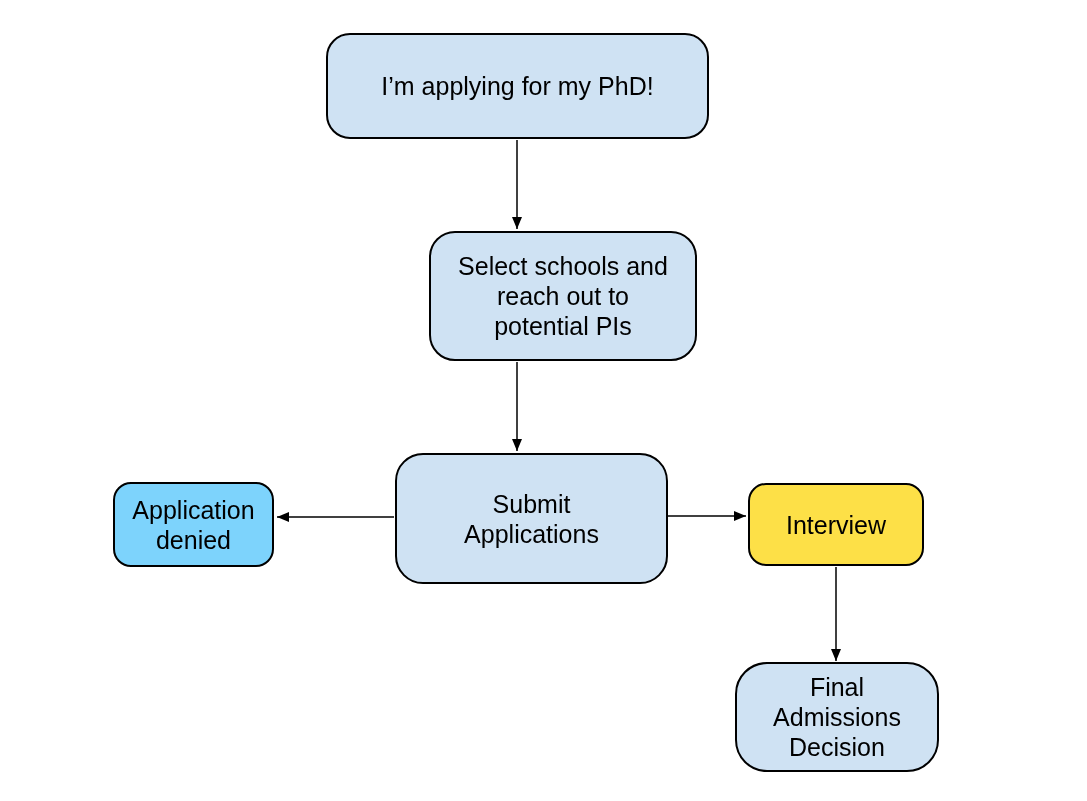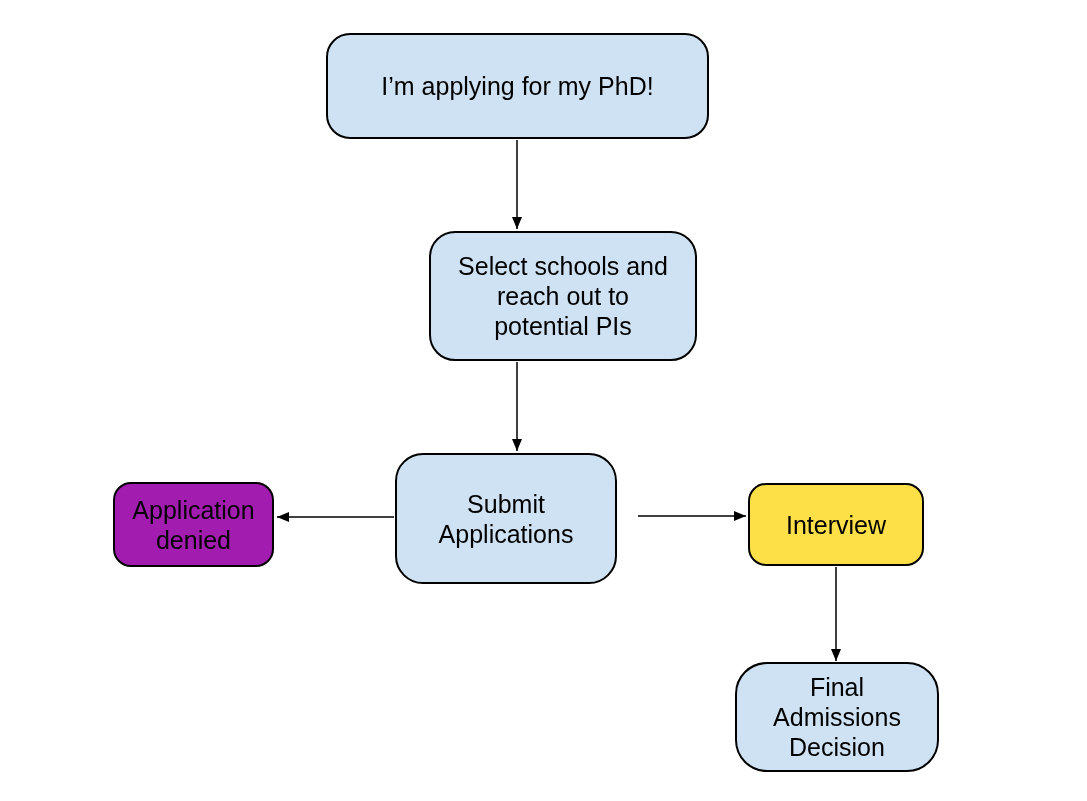--- a/index.html
+++ b/index.html
@@ -55,22 +55,22 @@
       <line class="edge-line" x1="517" y1="362" x2="517" y2="451" stroke="#000000" marker-end="url(#arrowhead)"></line>
       <line class="edge-line" x1="394" y1="517" x2="277" y2="517" stroke="#000000" marker-end="url(#arrowhead)"></line>
       <line class="edge-line" x1="638" y1="516" x2="746" y2="516" stroke="#000000" marker-end="url(#arrowhead)"></line>
       <line class="edge-line" x1="836" y1="567" x2="836" y2="661" stroke="#000000" marker-end="url(#arrowhead)"></line>
     </svg>
   <div id="nodes">
       <div class="node" style="left: 326px; top: 33px; width: 383px; height: 106px; border-radius: 24px; background: rgb(207, 226, 243); border-color: rgb(0, 0, 0); color: rgb(0, 0, 0);">I’m applying for my PhD!</div>
       <div class="node" style="left: 385px; top: 231px; width: 268px; height: 130px; border-radius: 26px; background: rgb(207, 226, 243); border-color: rgb(0, 0, 0); color: rgb(0, 0, 0); margin-left: 44px;">Select schools and
 reach out to
 potential PIs</div>
-      <div class="node" style="left: 395px; top: 453px; width: 222px; height: 131px; border-radius: 28px; background: rgb(207, 226, 243); border-color: rgb(0, 0, 0); color: rgb(0, 0, 0);">Submit
+      <div class="node" style="left: 395px; top: 453px; width: 273px; height: 131px; border-radius: 28px; background: rgb(207, 226, 243); border-color: rgb(0, 0, 0); color: rgb(0, 0, 0);">Submit
 Applications</div>
-      <div class="node" style="left: 113px; top: 482px; width: 161px; height: 85px; border-radius: 18px; background: #a21caf; border-color: rgb(0, 0, 0); color: rgb(0, 0, 0);">Application
+      <div class="node" style="left: 113px; top: 482px; width: 161px; height: 85px; border-radius: 18px; background: #7dd3fc; border-color: rgb(0, 0, 0); color: rgb(0, 0, 0);">Application
 denied</div>
       <div class="node" style="left: 748px; top: 483px; width: 176px; height: 83px; border-radius: 18px; background: #fde047; border-color: rgb(0, 0, 0); color: rgb(0, 0, 0);">Interview</div>
       <div class="node" style="left: 735px; top: 662px; width: 204px; height: 110px; border-radius: 32px; background: rgb(207, 226, 243); border-color: rgb(0, 0, 0); color: rgb(0, 0, 0);">Final
 Admissions
 Decision</div>
     </div>
 </div>
 
 </body></html>

